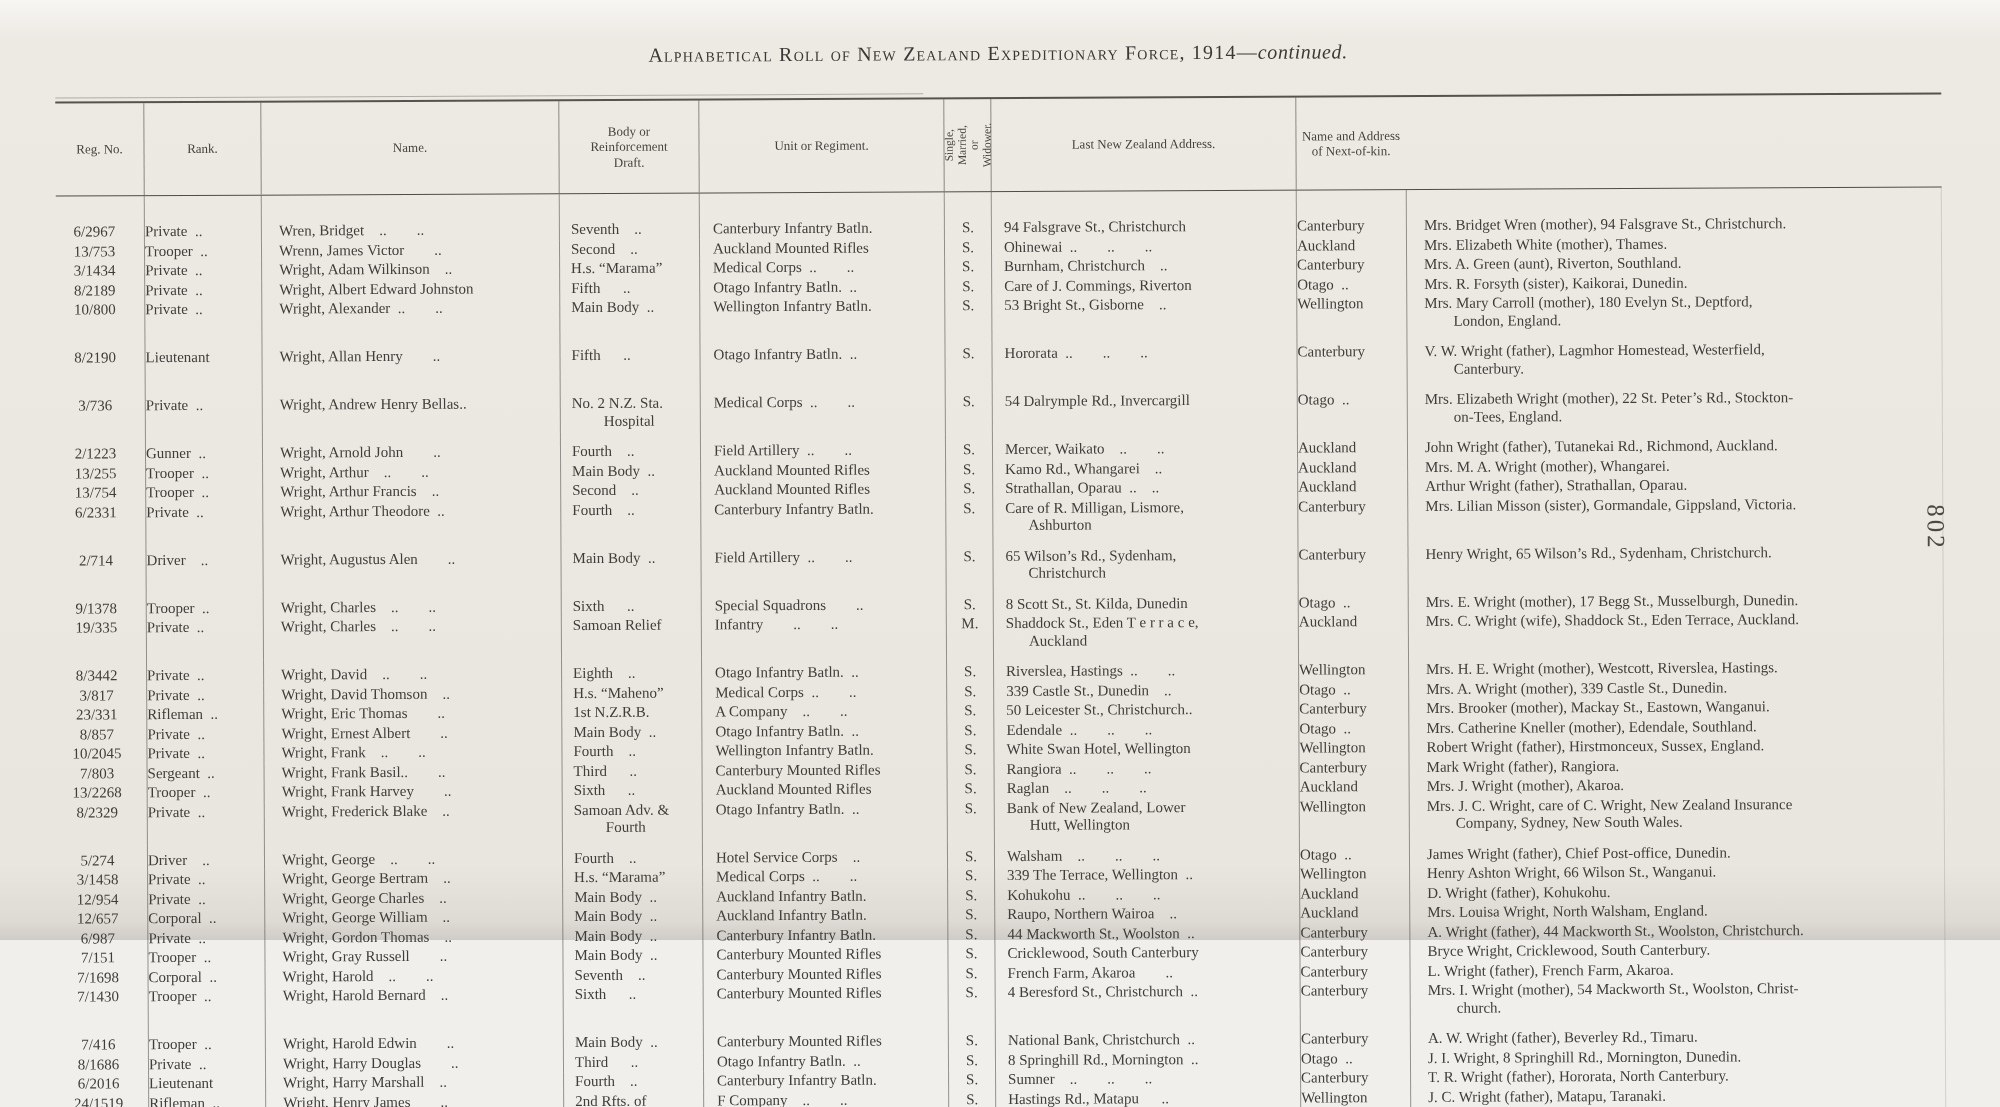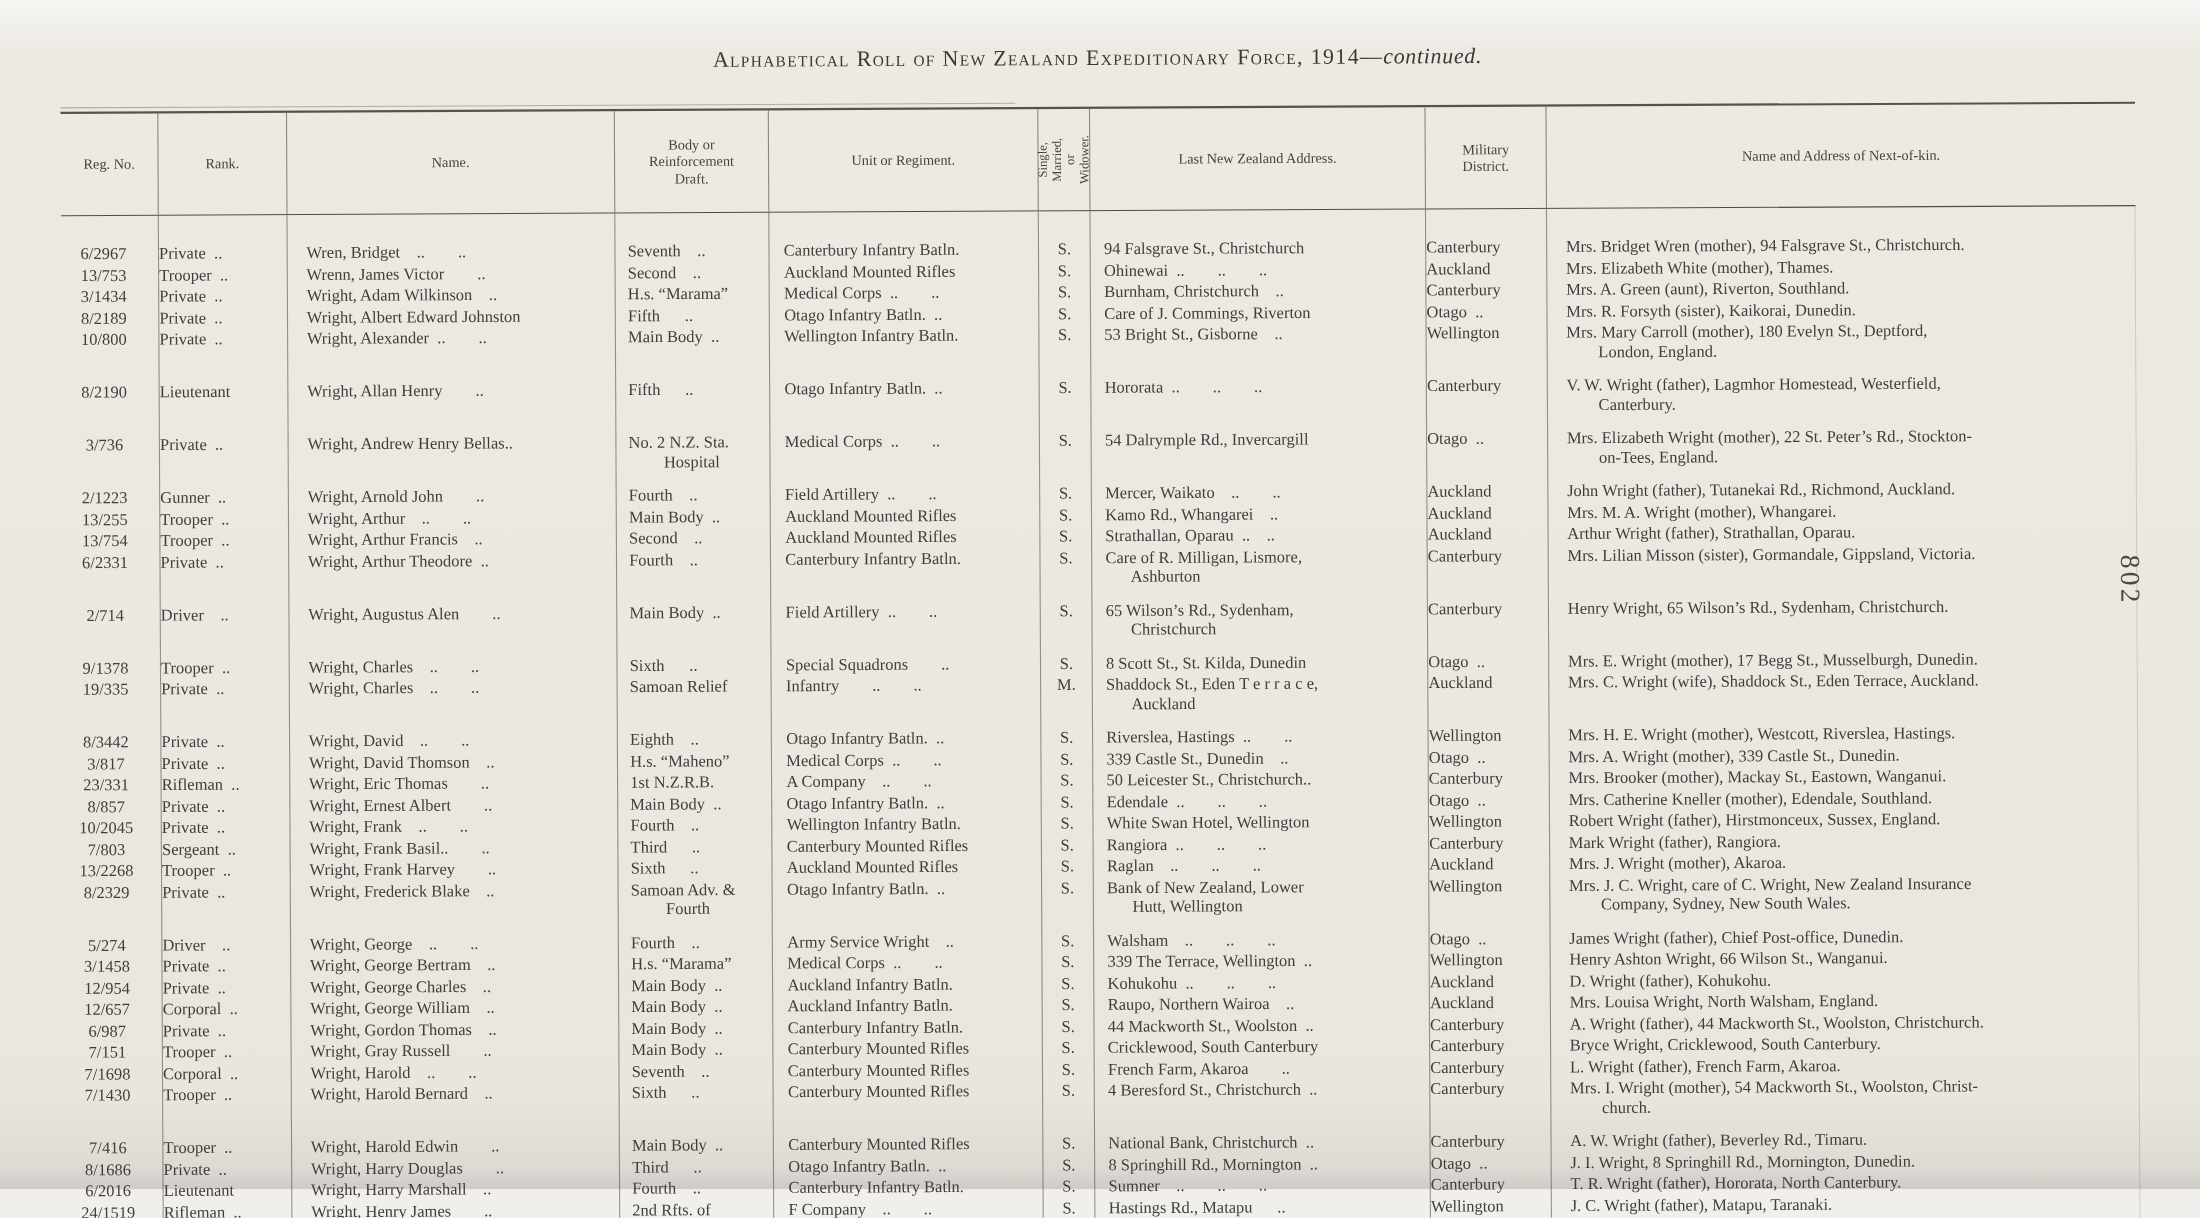--- a/index.html
+++ b/index.html
@@ -4,21 +4,21 @@
 <style>
   html, body {
     margin: 0; padding: 0;
     width: 2000px; height: 1107px;
     overflow: hidden;
     background: #f1efeb;
     font-family: "Liberation Serif", "DejaVu Serif", serif;
   }
   .sheet {
     position: relative;
-    width: 2000px; height: 1081px;
+    width: 2000px; height: 940px;
     background:
       linear-gradient(180deg, #f7f6f3 0%, #edeae4 4%, #ebe8e2 55%, #e9e6df 92%, #dedbd5 98%, #cfccc7 100%);
     color: #3e3c38;
     font-family: Liberation Serif, serif;
   }
   .tilt {
     position: absolute; inset: 0;
     transform: rotate(-0.28deg);
     transform-origin: 50% 48%;
   }
@@ -113,22 +113,20 @@
         <div class="hc">Rank.</div>
         <div class="hc">Name.</div>
         <div class="hc">Body or
 Reinforcement
 Draft.</div>
         <div class="hc">Unit or Regiment.</div>
         <div class="hc"><span class="vh">Single,
 Married, or
 Widower.</span></div>
         <div class="hc">Last New Zealand Address.</div>
-        <div class="hc">Military
-District.</div>
         <div class="hc">Name and Address of Next-of-kin.</div>
       </div>
       <div id="tbody">
           <div class="row grid">
     <div class="c reg">6/2967</div>
     <div class="c rank">Private ..</div>
     <div class="c name">Wren, Bridget ..  ..</div>
     <div class="c draft">Seventh ..</div>
     <div class="c unit">Canterbury Infantry Batln.</div>
     <div class="c status">S.</div>
@@ -375,21 +373,21 @@
 Hutt, Wellington</div>
     <div class="c district">Wellington</div>
     <div class="c nok">Mrs. J. C. Wright, care of C. Wright, New Zealand Insurance
 Company, Sydney, New South Wales.</div>
   </div>
           <div class="row grid gap">
     <div class="c reg">5/274</div>
     <div class="c rank">Driver ..</div>
     <div class="c name">Wright, George ..  ..</div>
     <div class="c draft">Fourth ..</div>
-    <div class="c unit">Army Service Wright ..</div>
+    <div class="c unit">Hotel Service Corps ..</div>
     <div class="c status">S.</div>
     <div class="c addr">Walsham ..  ..  ..</div>
     <div class="c district">Otago ..</div>
     <div class="c nok">James Wright (father), Chief Post-office, Dunedin.</div>
   </div>
           <div class="row grid">
     <div class="c reg">3/1458</div>
     <div class="c rank">Private ..</div>
     <div class="c name">Wright, George Bertram ..</div>
     <div class="c draft">H.s. “Marama”</div>

